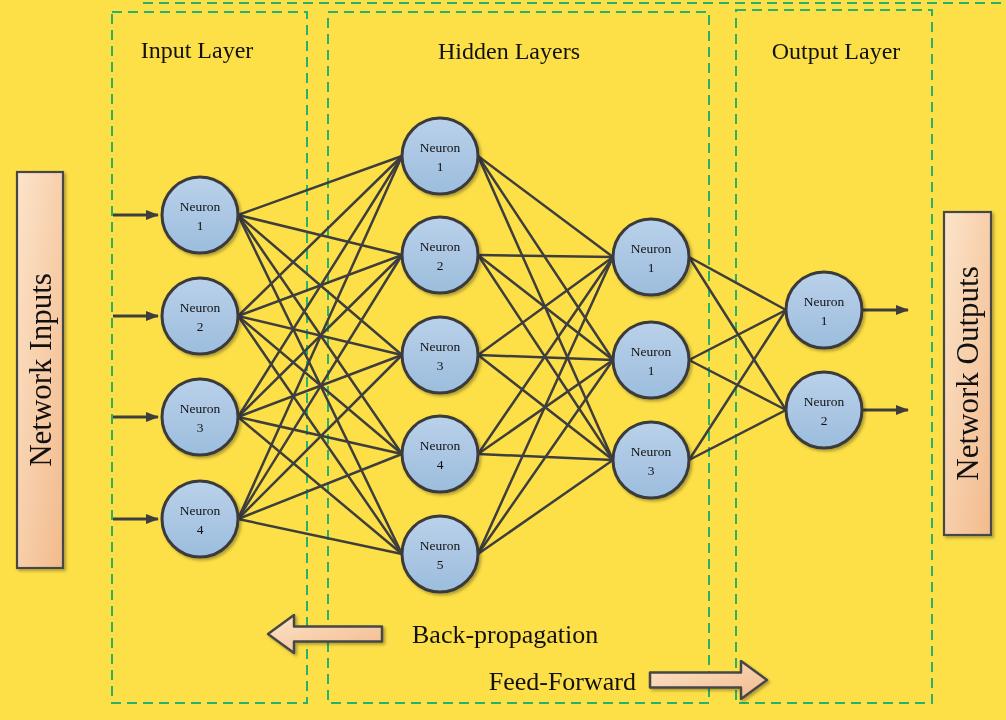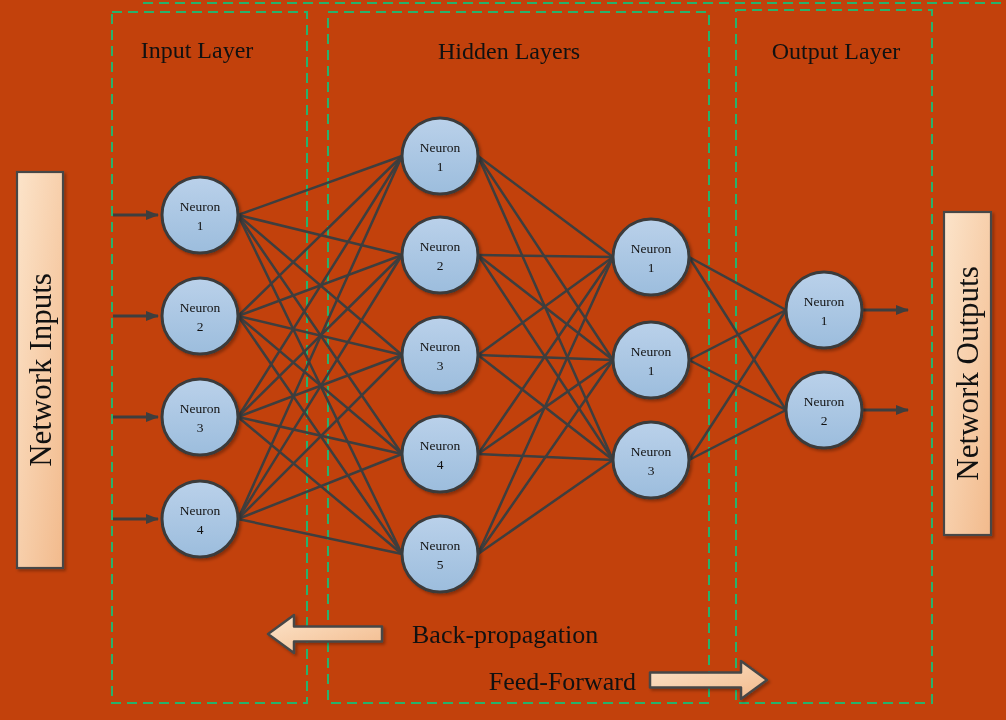--- a/index.html
+++ b/index.html
@@ -1,19 +1,19 @@
 <!DOCTYPE html>
 <html><head>
 <meta charset="utf-8">
 <style>
   html,body{margin:0;padding:0;background:#ffffff;}
   .stage{
     position:relative;
     width:1006px;height:720px;
-    background:#c2410c;
+    background:#fde047;
     overflow:hidden;
     font-family:"Liberation Serif","DejaVu Serif",serif;
   }
   svg text{
     font-family:"Liberation Serif","DejaVu Serif",serif;
     fill:#111111;
   }
 </style>
 </head>
 <body>

